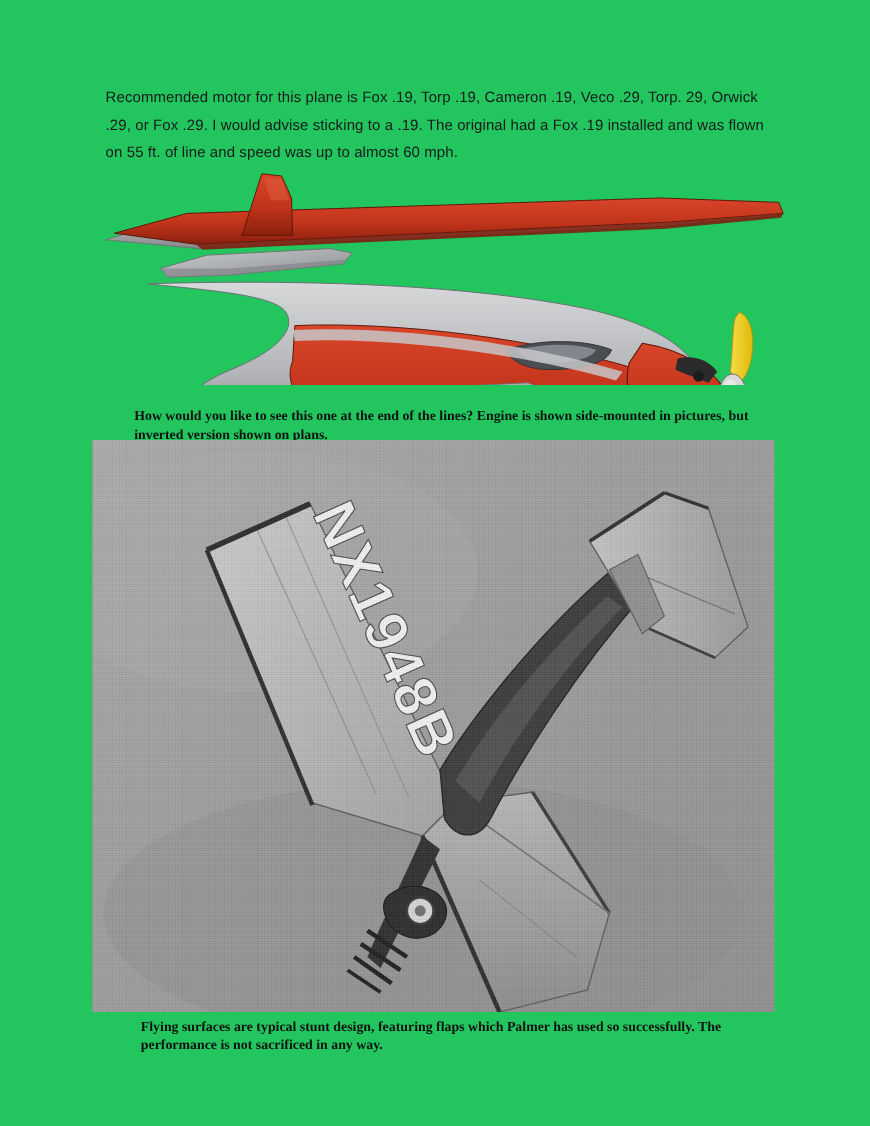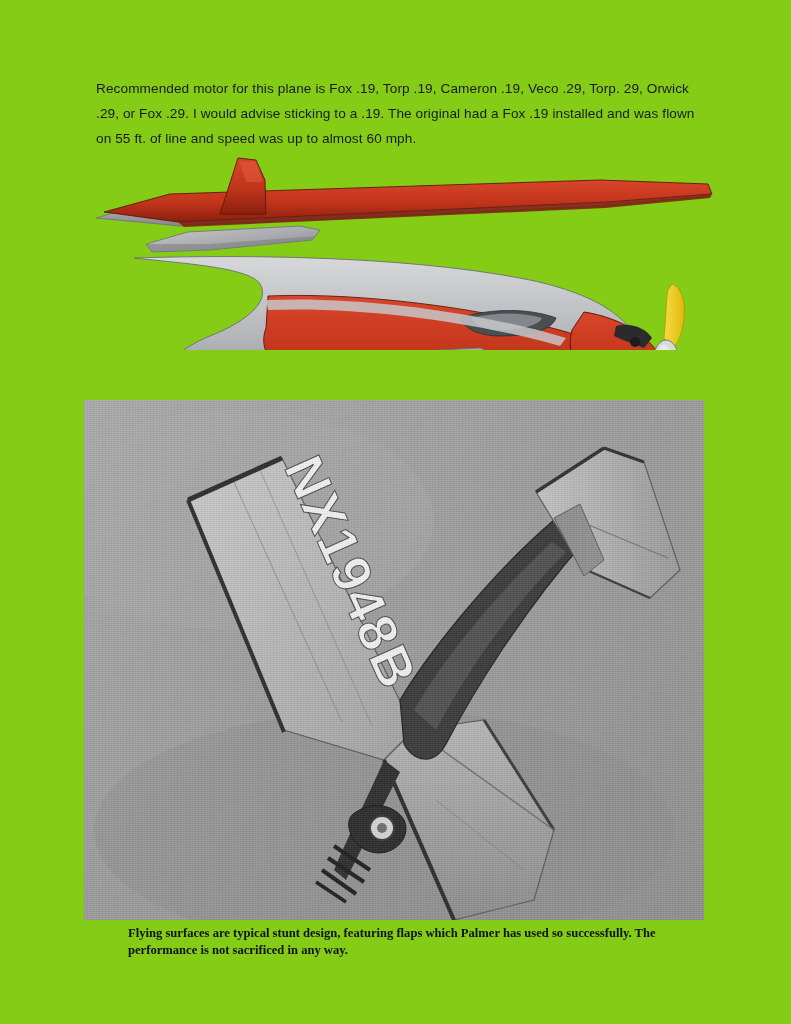--- a/index.html
+++ b/index.html
@@ -14,21 +14,21 @@
     font-family: "Liberation Sans", sans-serif;
     color: #111111;
     overflow: hidden;
   }
 
   .page {
     position: absolute;
     left: 0; top: 0;
     width: 791px;
     height: 1024px;
-    background: #84cc16;
+    background: #22c55e;
   }
 
   
   .intro {
     position: absolute;
     left: 96px;
     top: 62px;
     width: 600px;
     font-family: "Liberation Sans", sans-serif;
     font-size: 13.6px;
@@ -193,20 +193,21 @@
         <ellipse cx="490" cy="322" rx="19" ry="14" fill="#1c1c1c"></ellipse>
         <ellipse cx="490" cy="320" rx="7" ry="5" fill="#4e5052"></ellipse>
 
         <path d="M126,270 L120,292" stroke="#2a2a2a" stroke-width="2.2" fill="none"></path>
         <ellipse cx="118" cy="296" rx="11" ry="8" fill="#1c1c1c"></ellipse>
         <ellipse cx="117" cy="295" rx="4" ry="3" fill="#55585a"></ellipse>
       </g>
     </svg>
   </div>
 
+  <p class="cap cap1">How would you like to see this one at the end of the lines? Engine is shown side-mounted in pictures, but inverted version shown on plans.</p>
 
   <div class="fig2">
     <svg width="620" height="520" viewBox="0 0 620 520" xmlns="http://www.w3.org/2000/svg">
       <defs>
         <linearGradient id="bgG" x1="0" y1="0" x2="1" y2="1">
           <stop offset="0%" stop-color="#a9a9a9"></stop>
           <stop offset="50%" stop-color="#9b9b9b"></stop>
           <stop offset="100%" stop-color="#8e8e8e"></stop>
         </linearGradient>
         <linearGradient id="wingG" x1="0" y1="0" x2="1" y2="1">

